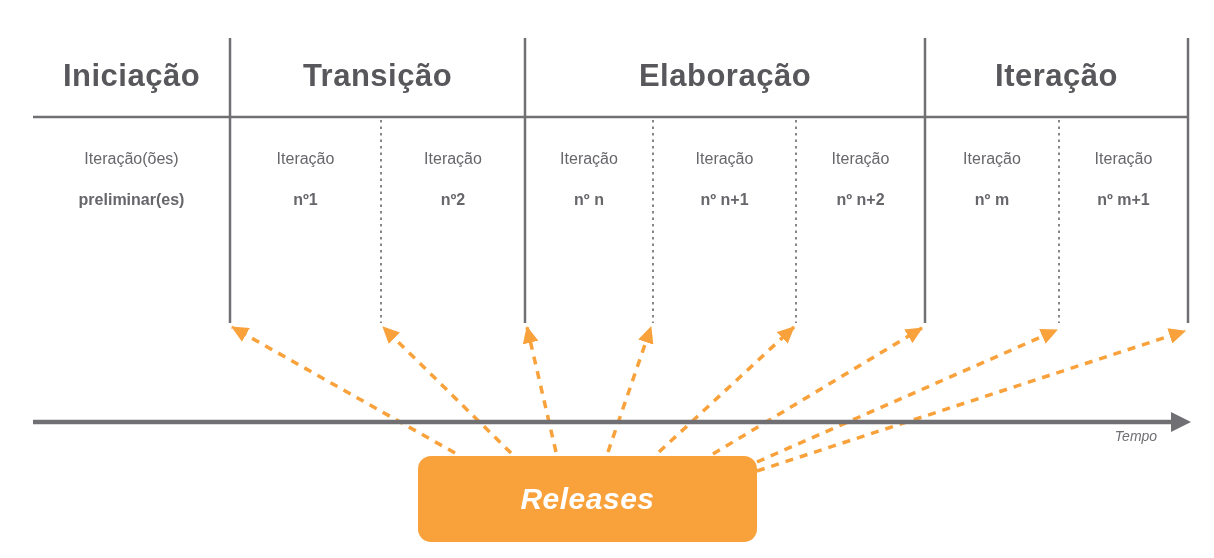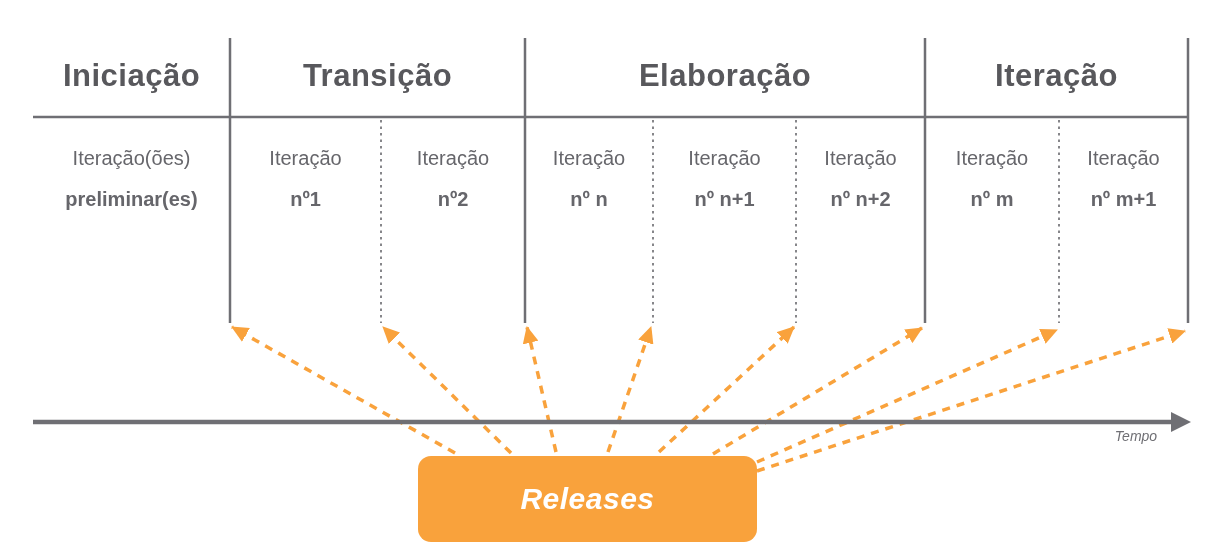--- a/index.html
+++ b/index.html
@@ -29,21 +29,21 @@
     font-size: 31px;
     font-weight: 700;
     letter-spacing: 0.5px;
     color: #58585C;
     white-space: nowrap;
   }
   .iter-label {
     position: absolute;
     top: 148px;
     text-align: center;
-    font-size: 20px;
+    font-size: 16px;
     line-height: 21px;
     color: #66666B;
     white-space: nowrap;
   }
   .iter-label .l2 { font-weight: 700; margin-top: 20px; }
   .tempo-label {
     position: absolute;
     left: 1100px;
     top: 428px;
     width: 72px;

